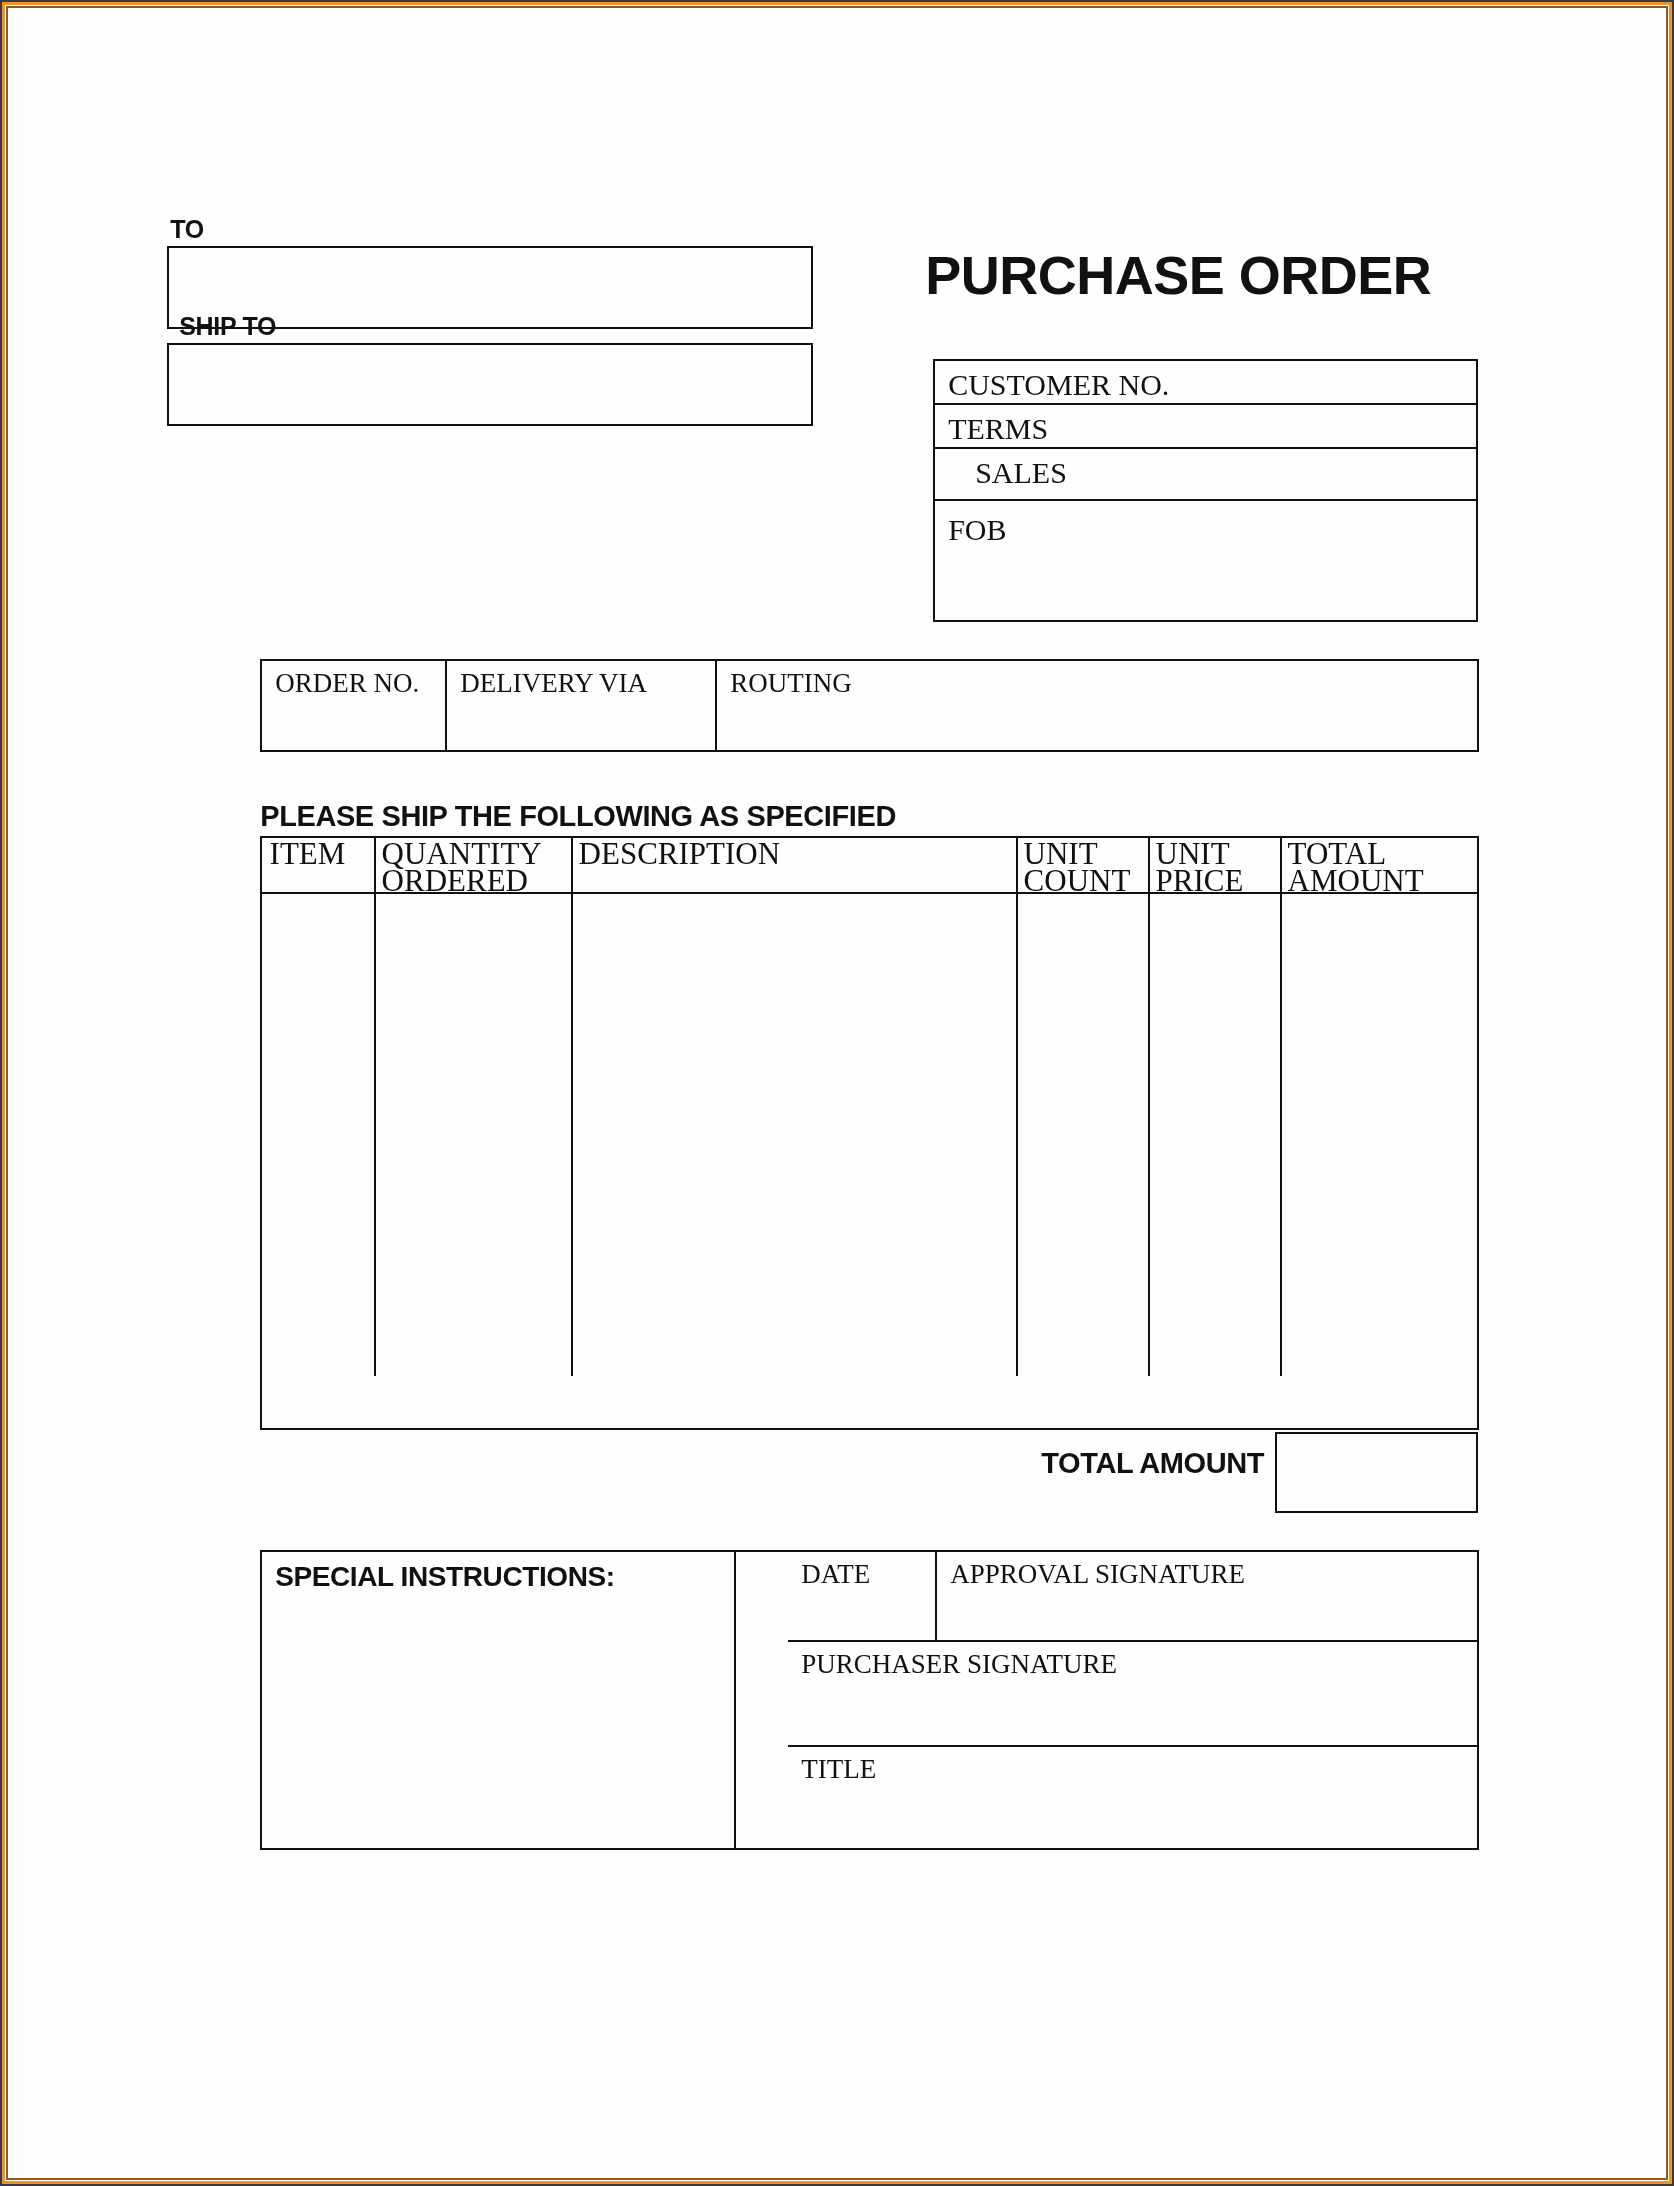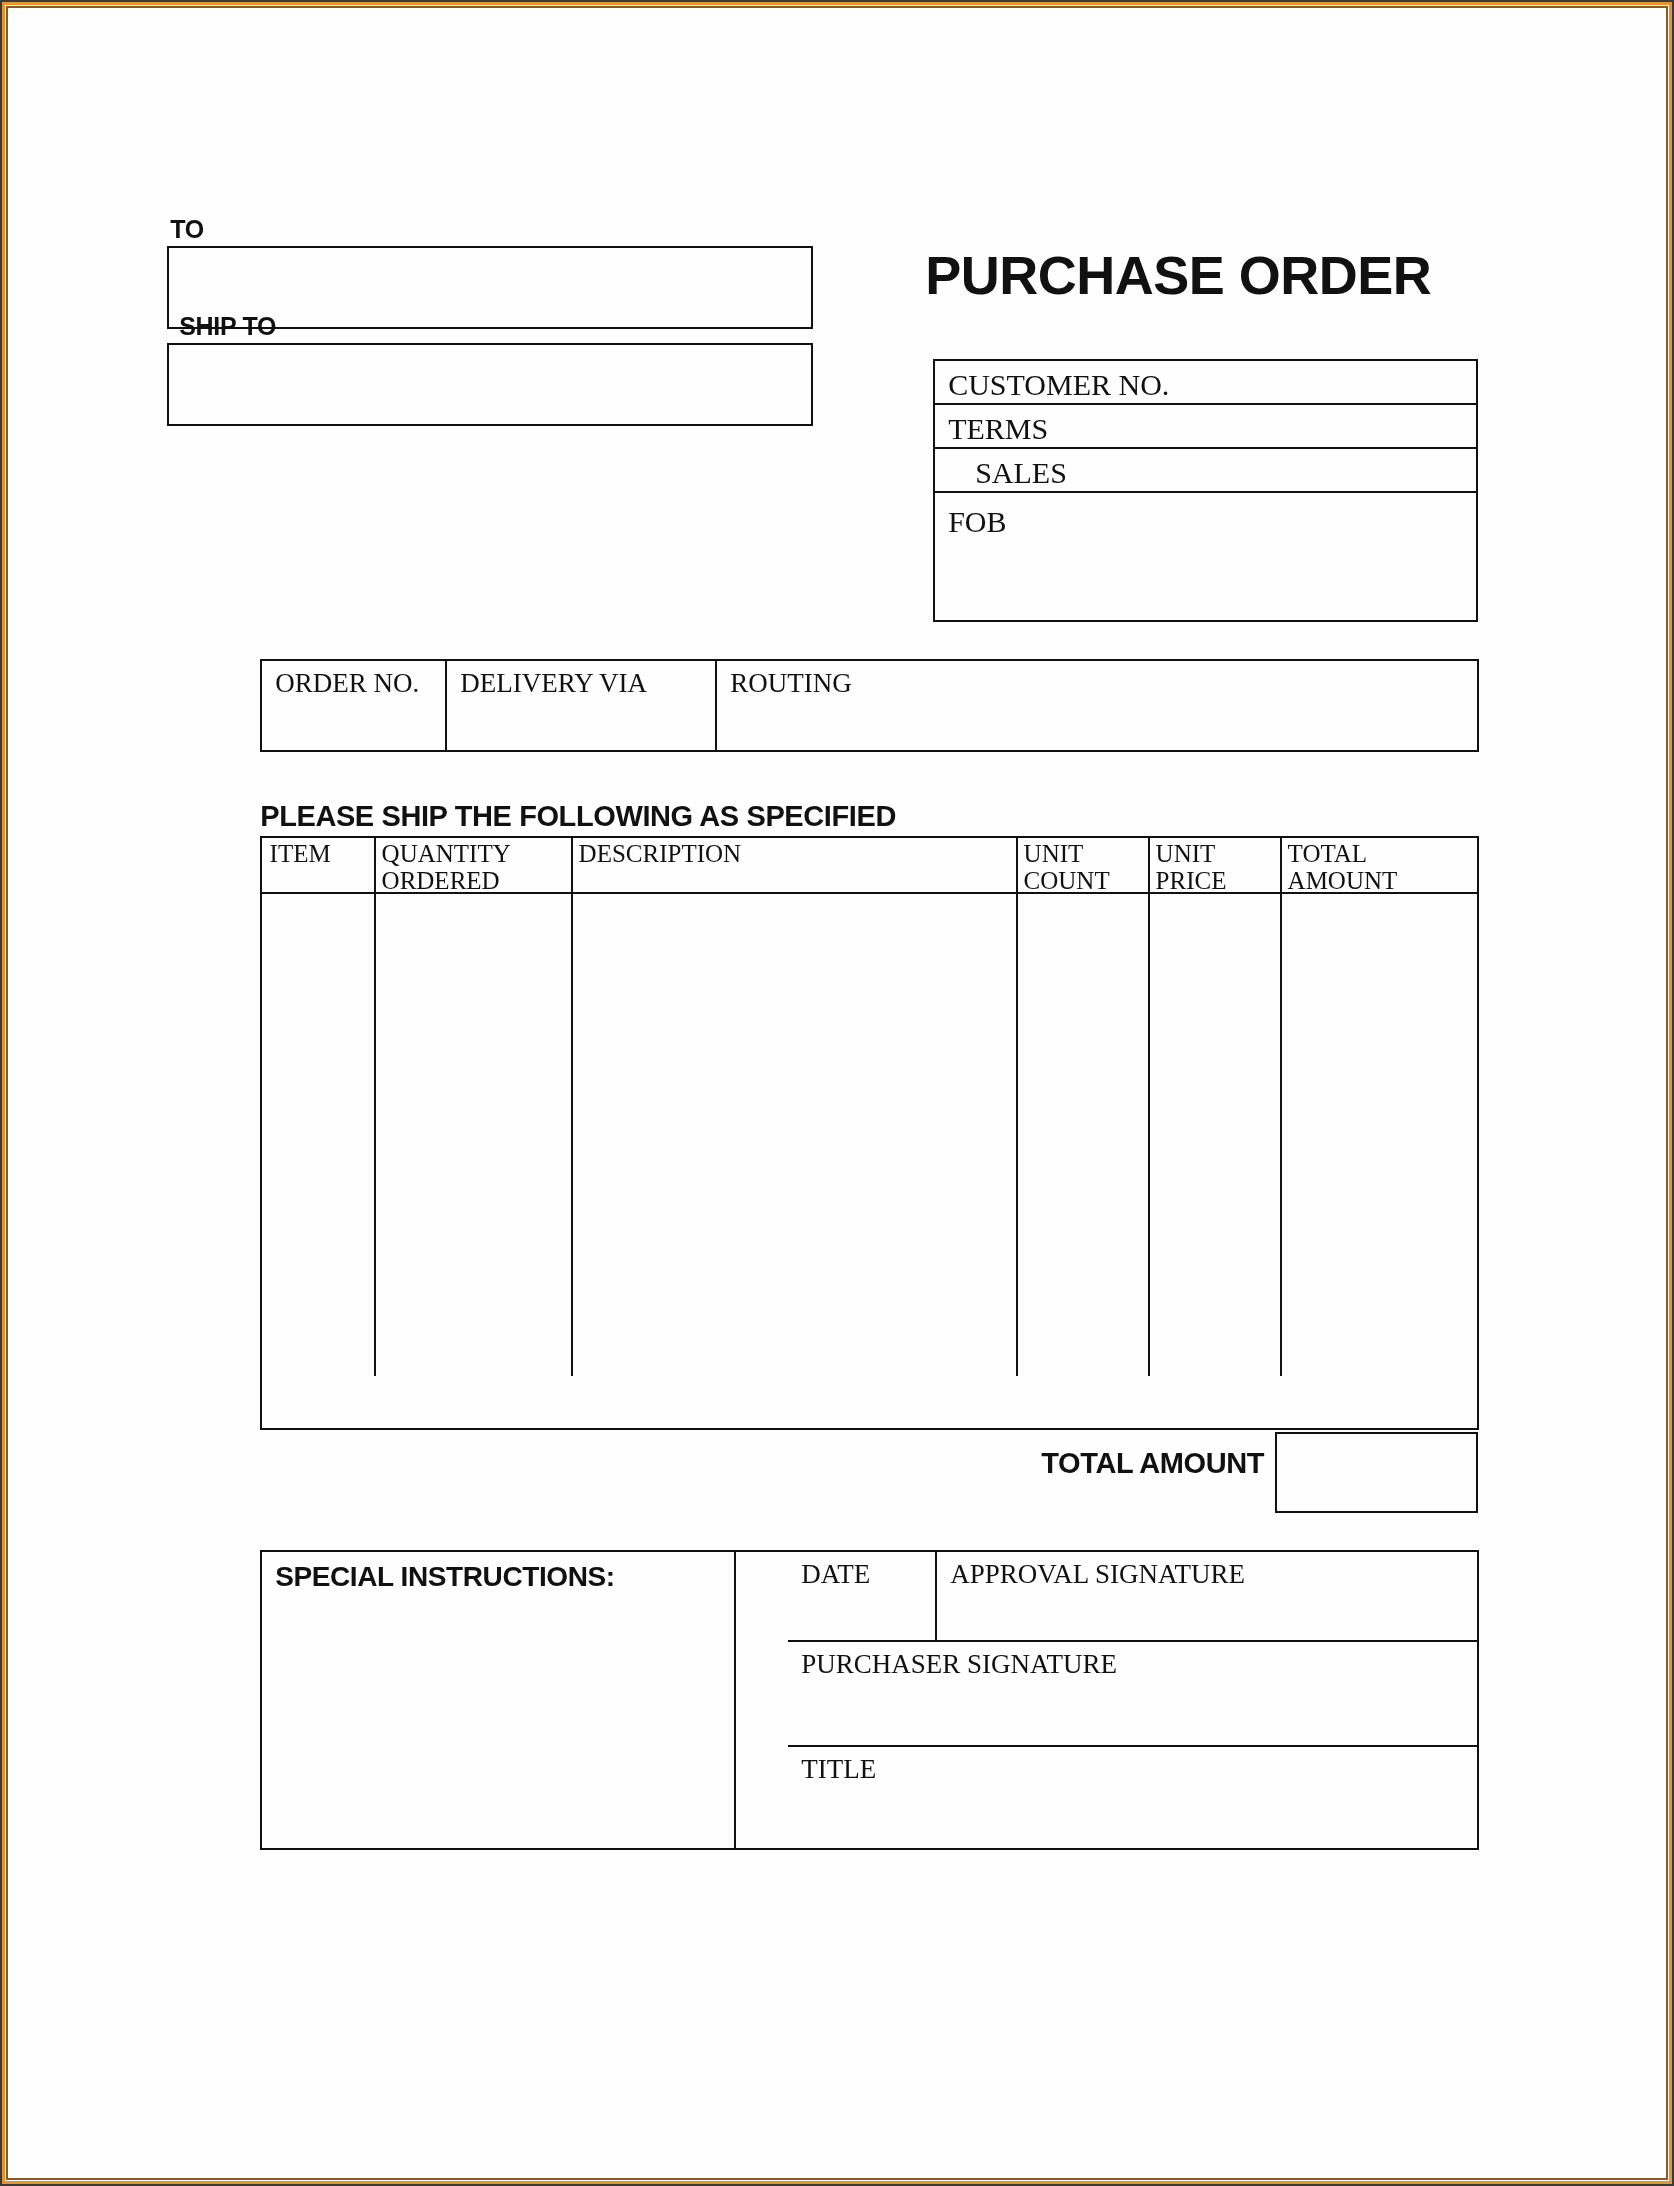--- a/index.html
+++ b/index.html
@@ -145,21 +145,21 @@
     position: absolute;
     left: 0; top: 56px; right: 0; bottom: 0;
   }
   .th {
     position: absolute;
     top: 0;
     height: 56px;
     box-sizing: border-box;
     padding: 1.9px 0 0 7.4px;
     font-family: "Liberation Serif", "DejaVu Serif", serif;
-    font-size: 25px;
+    font-size: 31px;
     line-height: 27px;
     color: #111;
   }
   .th .l2 { display: block; }
   .vdiv {
     position: absolute;
     top: 0;
     width: 0;
     border-left: 2.8px solid #111;
   }
@@ -250,21 +250,21 @@
     <div class="abs field-label-bold" style="left:167px; top:300px;">SHIP TO</div>
     <div class="abs bx" id="ship-to-box" style="left:155px; top:331px; width:646px; height:83px;"></div>
 
     <div class="abs bx" id="info-panel">
       <div class="info-row" style="height:44px;">
         <span class="info-label">CUSTOMER NO.</span>
       </div>
       <div class="info-row" style="height:44px;">
         <span class="info-label">TERMS</span>
       </div>
-      <div class="info-row" style="height:44px;padding-left:40px;">
+      <div class="info-row" style="height:52px;padding-left:40px;">
         <span class="info-label">SALES</span>
       </div>
       <div class="info-row" style="height:127px;">
         <div class="info-label" style="margin-top:5.6px;">FOB</div>
       </div>
     </div>
 
     <div class="abs bx" id="order-row">
       <div class="order-cell" style="left:0; width:185px; border-right:2.8px solid #111;">
         <span class="info-label">ORDER NO.</span>

